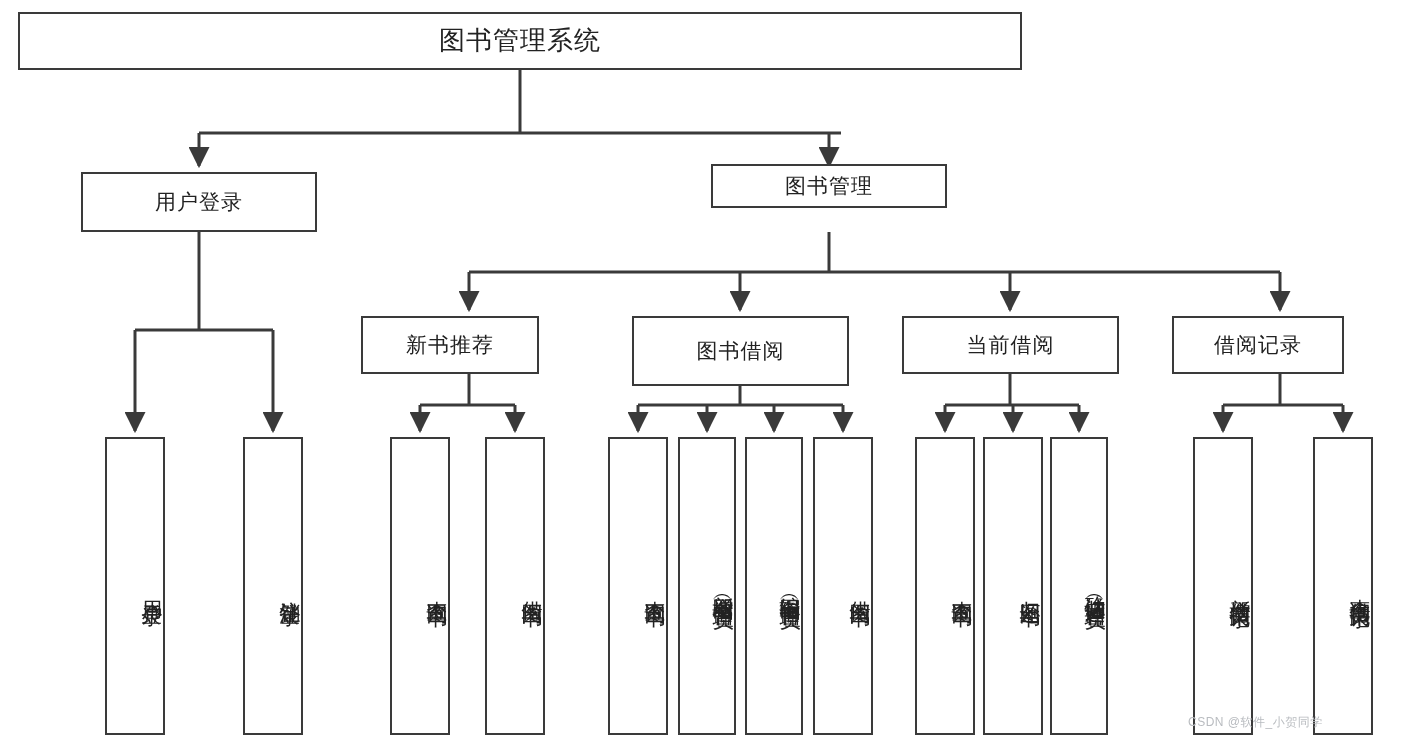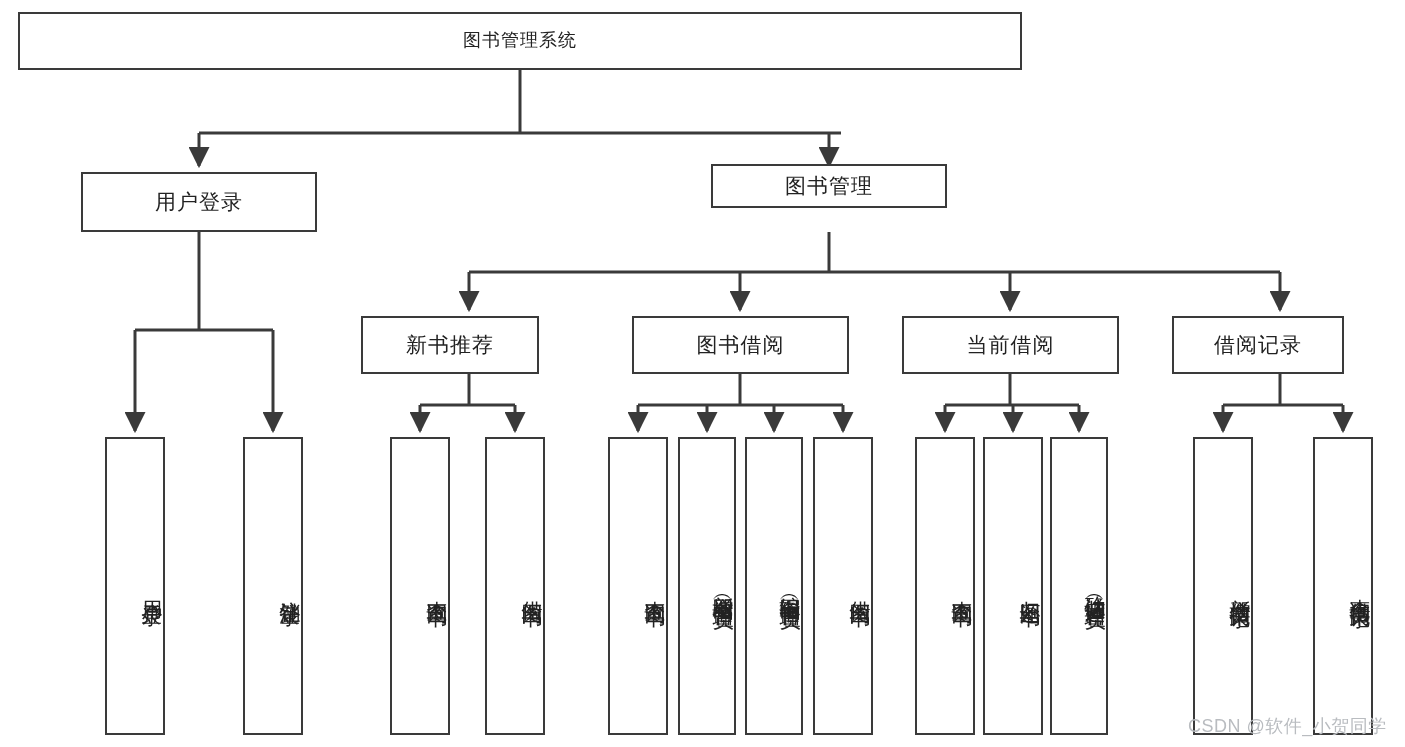--- a/index.html
+++ b/index.html
@@ -33,37 +33,37 @@
     align-items: center;
     justify-content: center;
     color: #222222;
   }
   .node-h {
     font-size: 21px;
     line-height: 1.2;
     letter-spacing: 1px;
   }
   .node-root {
-    font-size: 18px;
+    font-size: 26px;
   }
   .node-v {
     writing-mode: vertical-rl;
     text-orientation: upright;
     font-size: 21px;
     line-height: 1.05;
     letter-spacing: 2px;
     align-items: flex-start;
     justify-content: center;
     padding-top: 4px;
     white-space: nowrap;
     overflow: hidden;
   }
   .watermark {
     position: absolute;
-    font-size: 18px;
+    font-size: 12px;
     color: #b9bcc0;
     letter-spacing: 0.5px;
     white-space: nowrap;
     user-select: none;
   }
 </style>
 </head>
 <body>
 
 <div id="canvas">
@@ -117,21 +117,21 @@
       <path d="M 1343 405 L 1343 431" marker-end="url(#arrow)"></path>
     </g>
   </svg>
 
   <div class="node node-h node-root" id="node-root" style="left: 18px; top: 12px; width: 1004px; height: 58px;">图书管理系统</div>
 
   <div class="node node-h" id="node-user-login" style="left: 81px; top: 172px; width: 236px; height: 60px;">用户登录</div>
   <div class="node node-h" id="node-book-manage" style="left: 711px; top: 164px; width: 236px; height: 44px;">图书管理</div>
 
   <div class="node node-h" id="node-new-book-rec" style="left: 361px; top: 316px; width: 178px; height: 58px;">新书推荐</div>
-  <div class="node node-h" id="node-book-borrow" style="left: 632px; top: 316px; width: 217px; height: 58px;">图书借阅</div>
+  <div class="node node-h" id="node-book-borrow" style="left: 632px; top: 316px; width: 217px; height: 70px;">图书借阅</div>
   <div class="node node-h" id="node-current-borrow" style="left: 902px; top: 316px; width: 217px; height: 58px;">当前借阅</div>
   <div class="node node-h" id="node-borrow-record" style="left: 1172px; top: 316px; width: 172px; height: 58px;">借阅记录</div>
 
   <div class="node node-v" style="left: 105px; top: 437px; width: 60px; height: 298px;">用户登录</div>
   <div class="node node-v" style="left: 243px; top: 437px; width: 60px; height: 298px;">注销登录</div>
   <div class="node node-v" style="left: 390px; top: 437px; width: 60px; height: 298px;">查询图书</div>
   <div class="node node-v" style="left: 485px; top: 437px; width: 60px; height: 298px;">借阅图书</div>
   <div class="node node-v" style="left: 608px; top: 437px; width: 60px; height: 298px;">查询图书</div>
   <div class="node node-v" style="left: 678px; top: 437px; width: 58px; height: 298px;">新增图书（管理员）</div>
   <div class="node node-v" style="left: 745px; top: 437px; width: 58px; height: 298px;">编辑图书（管理员）</div>

